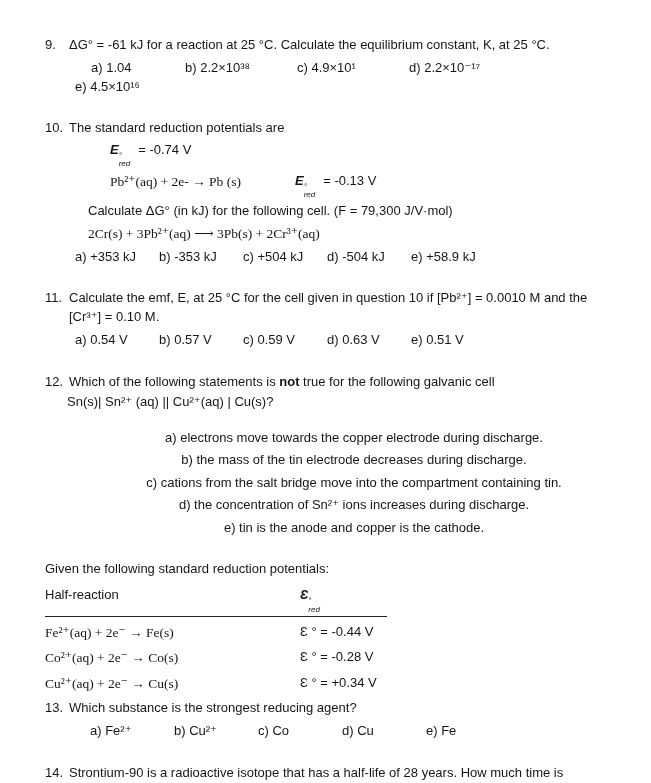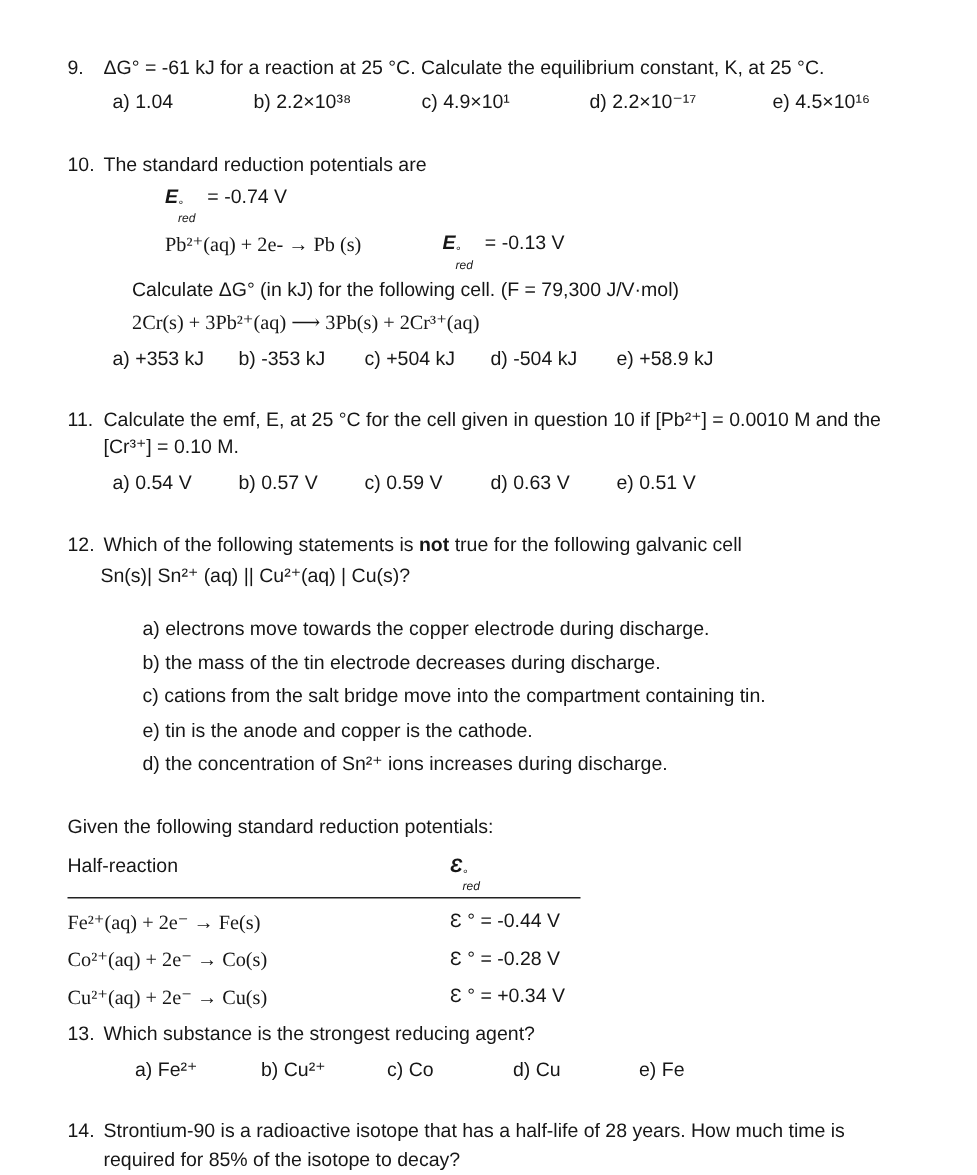--- a/index.html
+++ b/index.html
@@ -13,37 +13,37 @@
     font-size: 13px;
     line-height: 1.42;
     color: #161616;
   }
   .q-block { margin-bottom: 23px; }
   .q { padding-left: 24px; margin: 0; }
   .qlabel { display: inline-block; width: 24px; margin-left: -24px; }
   .serif { font-family: "Liberation Serif", "DejaVu Serif", "DejaVu Sans", serif; font-size: 13.5px; }
   .opts { margin-top: 5px; margin-left: 30px; }
   .opts span { display: inline-block; min-width: 84px; }
-  .opts.opts-wide span:nth-child(1) { min-width: 76px; }
+  .opts.opts-wide span:nth-child(1) { min-width: 76px; margin-left: 16px; }
   .opts.opts-wide span:nth-child(2) { min-width: 112px; margin-left: 18px; }
   .opts.opts-wide span:nth-child(3) { min-width: 112px; }
   .opts.opts-wide span:nth-child(4) { min-width: 122px; }
   .opts.opts-far { margin-left: 45px; }
   .rx-block { margin-left: 65px; margin-top: 3px; }
   .rx-row { display: flex; margin-bottom: 3px; }
   .rx-row .eq { width: 185px; }
   .e-sym { font-style: italic; font-weight: bold; }
   .stack {
     display: inline-flex; flex-direction: column; align-items: flex-start;
     font-size: 8px; line-height: 1.05; vertical-align: -4px; font-style: italic;
   }
   .e-val { margin-left: 8px; }
   .sub-line { margin-left: 43px; margin-top: 3px; }
   .q12-opts { margin-left: 50px; margin-top: 17px; }
-  .q12-opts .opt-line { padding-left: 22px; text-indent: -22px; margin-bottom: 4px; }
+  .q12-opts .opt-line { padding-left: 22px; text-indent: -22px; margin-bottom: 4px; text-align: center; }
   .cell-line { margin-left: 22px; margin-top: 2px; }
   .rt-intro { margin: 0 0 8px 0; }
   .rt-header { display: flex; width: 342px; border-bottom: 1px solid #222; padding-bottom: 2px; margin-bottom: 6px; }
   .rt-col-l { width: 255px; }
   .rt-row { display: flex; margin-bottom: 6px; }
   .rt-row .rt-col-l { font-family: "Liberation Serif", "DejaVu Serif", "DejaVu Sans", serif; font-size: 13.5px; }
   b { font-weight: bold; }
 </style>
 </head>
 <body>
@@ -92,22 +92,22 @@
   </section>
 
   <section class="q-block">
     <p class="q"><span class="qlabel">12.</span><span>Which of the following statements is </span><b>not</b><span> true for the following galvanic cell</span></p>
     <div class="cell-line">Sn(s)| Sn²⁺ (aq) || Cu²⁺(aq) | Cu(s)?</div>
 
     <div class="q12-opts">
       <div class="opt-line">a)  electrons move towards the copper electrode during discharge.</div>
       <div class="opt-line">b)  the mass of the tin electrode decreases during discharge.</div>
       <div class="opt-line">c)  cations from the salt bridge move into the compartment containing tin.</div>
+      <div class="opt-line">d)  the concentration of Sn²⁺ ions increases during discharge.</div>
       <div class="opt-line">e)  tin is the anode and copper is the cathode.</div>
-      <div class="opt-line">d)  the concentration of Sn²⁺ ions increases during discharge.</div>
     </div>
   </section>
 
   <section class="q-block" style="margin-bottom:4px;">
     <p class="rt-intro">Given the following standard reduction potentials:</p>
     <div class="rt-header">
       <span class="rt-col-l">Half-reaction</span>
       <span class="rt-col-r"><span class="e-sym">Ɛ</span><span class="stack">
             <span>°</span>
             <span>red</span>

